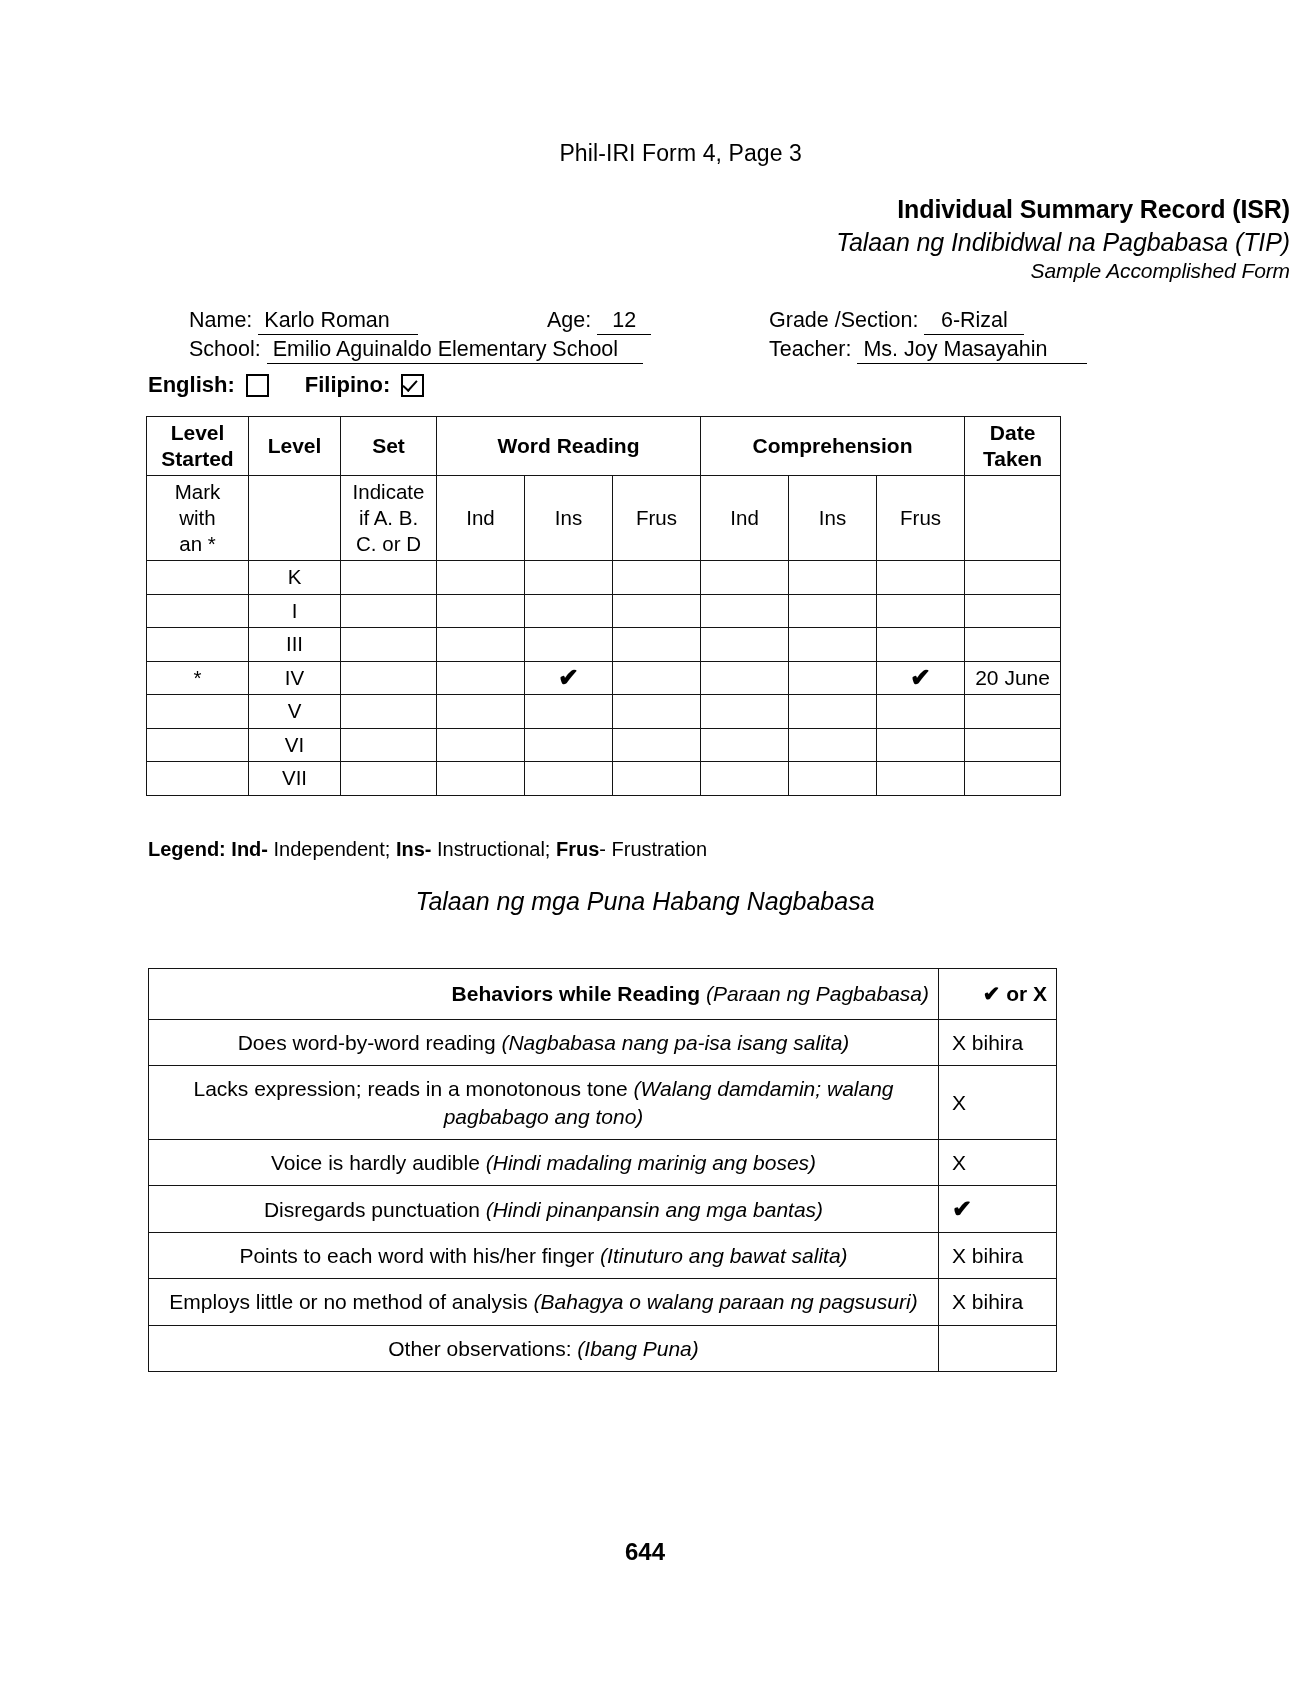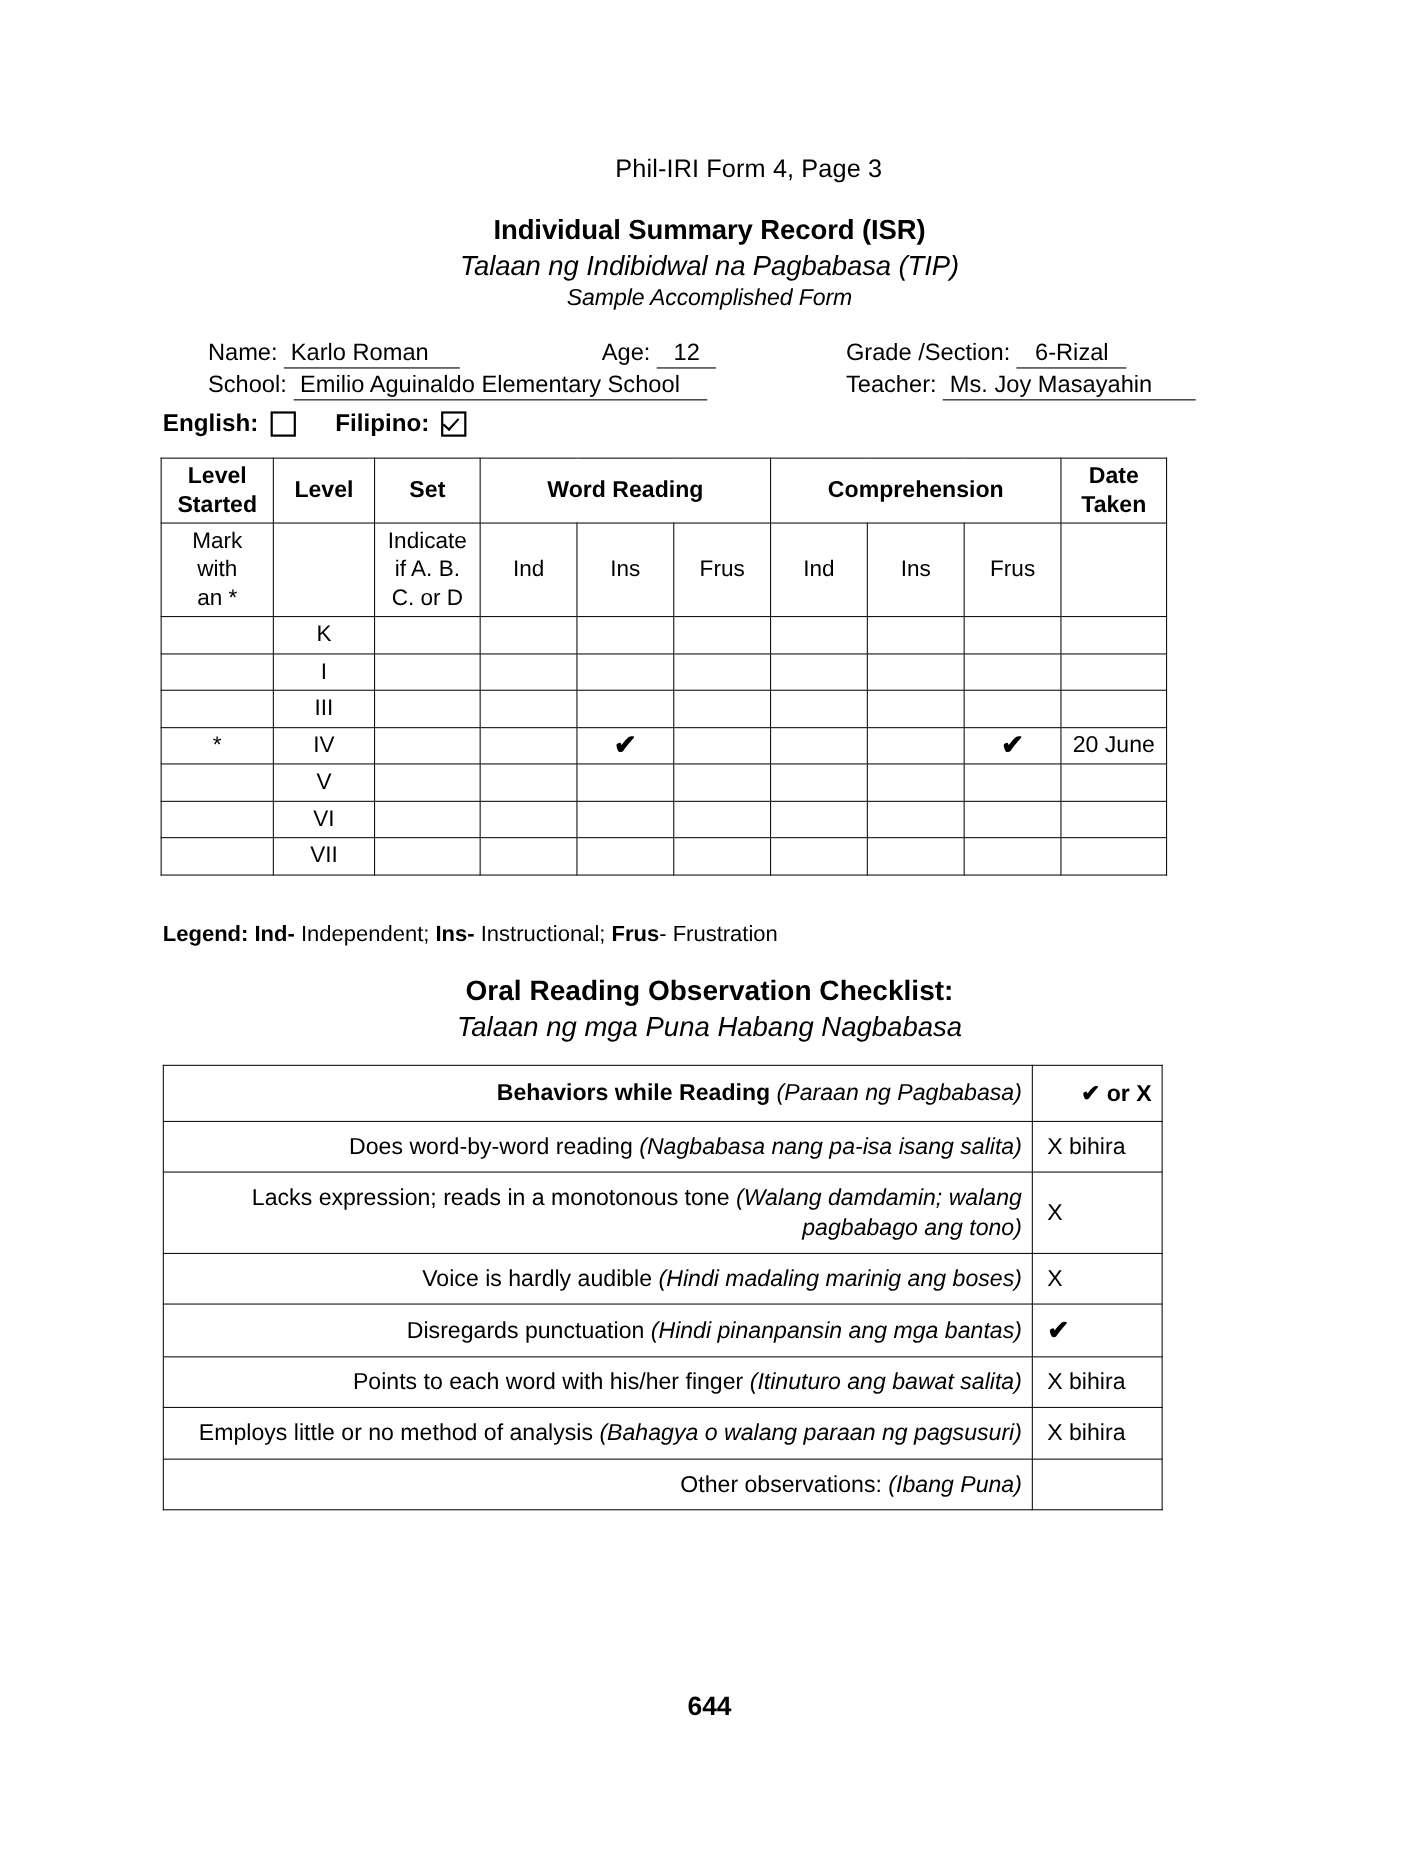--- a/index.html
+++ b/index.html
@@ -32,21 +32,21 @@
     letter-spacing: .1px;
     white-space: nowrap;
   }
 
   
   .title-block {
     position: absolute;
     top: 193px;
     left: 0;
     width: 1290px;
-    text-align: center;
+    text-align: right;
   }
   .title-main {
     font-size: 25px;
     font-weight: bold;
     line-height: 1.30;
     letter-spacing: -.1px;
   }
   .title-sub {
     font-size: 25px;
     font-style: italic;
@@ -198,21 +198,21 @@
     padding: 9px 9px 9px 9px;
   }
   table.behav th.bh-head {
     text-align: right;
     font-weight: bold;
     height: 32px;
     padding-left: 24px;
   }
   table.behav th.bh-head i { font-weight: normal; font-style: italic; }
   table.behav td.bh-text {
-    text-align: right;
+    text-align: center;
     line-height: 1.30;
     padding-left: 9px;
   }
   table.behav td.bh-text i { font-style: italic; }
   table.behav td.bh-mark {
     text-align: left;
     padding-left: 13px;
     width: 118px;
   }
   .markcheck { font-size: 24px; font-weight: bold; }
@@ -409,21 +409,20 @@
           <td></td>
           <td></td>
           <td></td>
         </tr>
       </tbody>
   </table>
 
   <div class="legend"><span style="font-weight:bold">Legend:</span><span>&nbsp;</span><span style="font-weight:bold">Ind-</span><span> Independent; </span><span style="font-weight:bold">Ins-</span><span> Instructional;  </span><span style="font-weight:bold">Frus</span><span>- Frustration</span></div>
 
   <div class="checklist-head">
-    <div class="h1">Oral Reading Observation Checklist:</div>
     <div class="h2">Talaan ng mga Puna Habang Nagbabasa</div>
   </div>
 
   <table class="behav">
     <colgroup>
         <col style="width:790px">
         <col style="width:118px">
       </colgroup>
     <thead>
       <tr>

